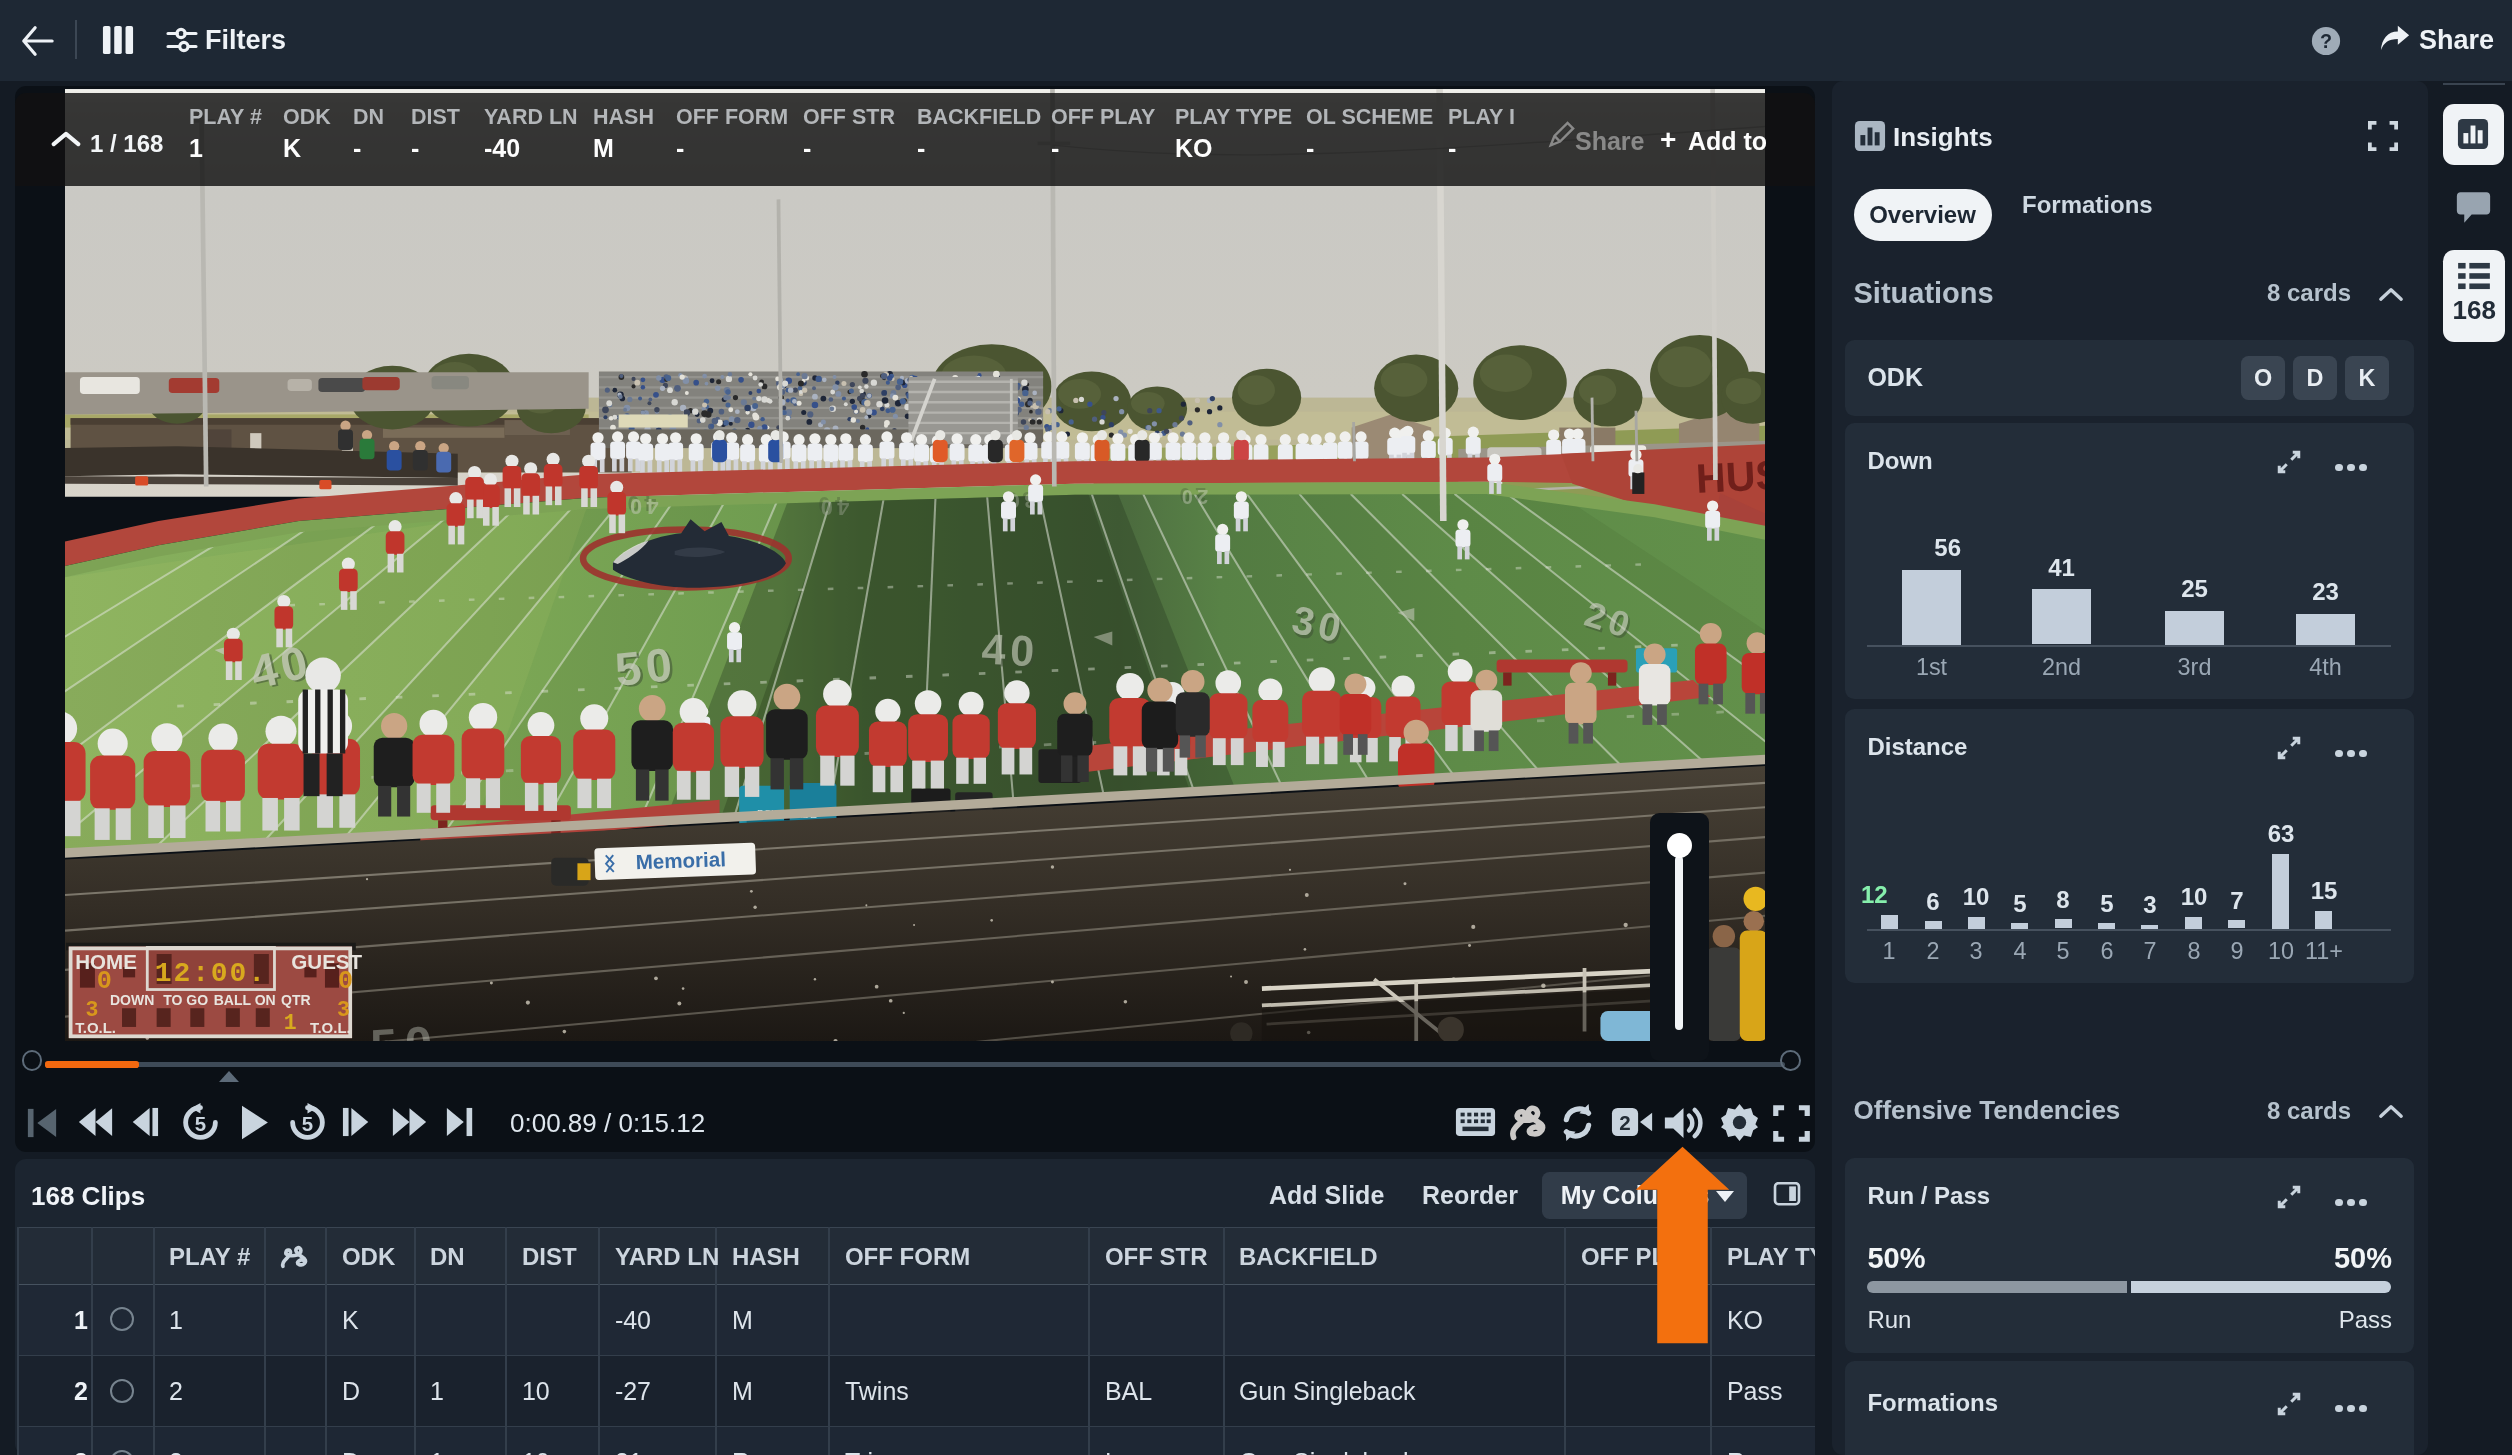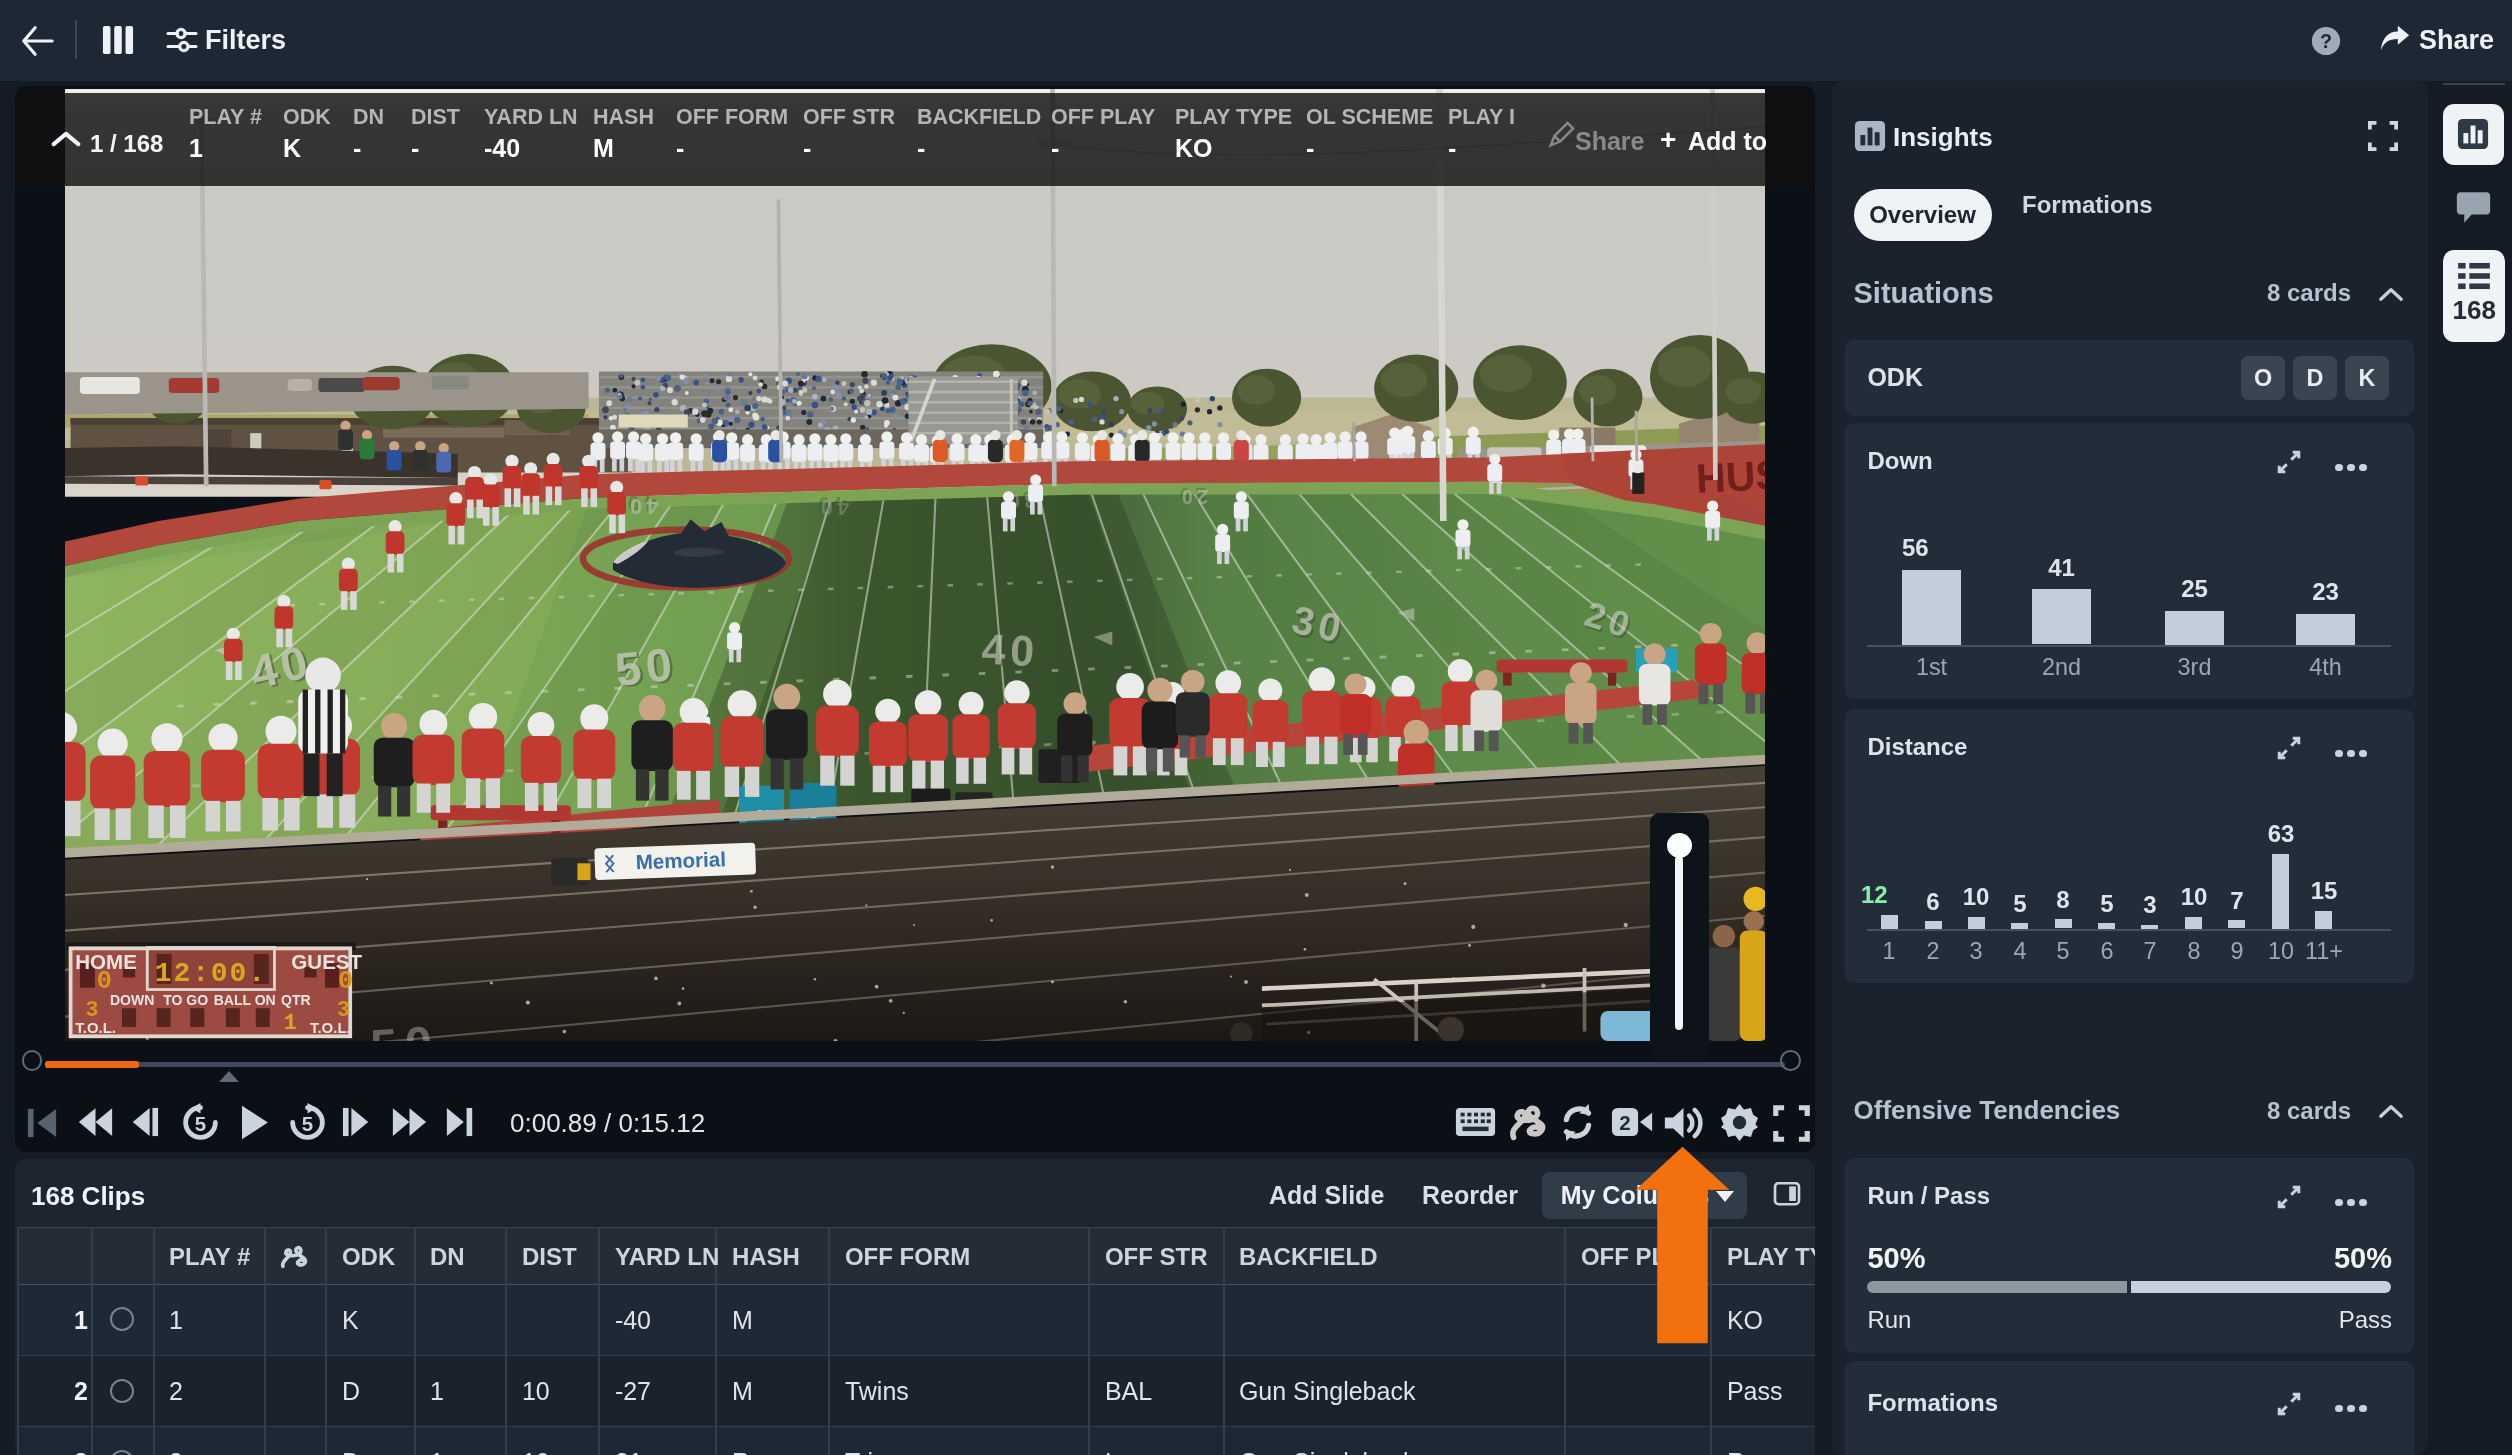--- a/index.html
+++ b/index.html
@@ -1484,21 +1484,21 @@
           <path d="M9.5 6.5 L14.5 1.5 M10.5 1.5 L14.5 1.5 L14.5 5.5"></path>
           <path d="M6.5 9.5 L1.5 14.5 M1.5 10.5 L1.5 14.5 L5.5 14.5"></path>
         </g>
       </svg>
     <div class="abs" style="left:490px;top:34px;width:56px;"><span style="display:inline-block;width:7.5px;height:7.5px;border-radius:50%;background:#c9d4de;margin-right:4.7px;"></span><span style="display:inline-block;width:7.5px;height:7.5px;border-radius:50%;background:#c9d4de;margin-right:4.7px;"></span><span style="display:inline-block;width:7.5px;height:7.5px;border-radius:50%;background:#c9d4de;"></span></div>
     <div class="abs" style="left:22.4px;top:222px;width:524px;height:1.9px;background:#46515e;"></div>
     <div class="abs" style="left:57px;top:147px;width:59px;height:75px;background:#c3cedb;"></div>
     <div class="abs" style="left:187px;top:166px;width:59px;height:55px;background:#c3cedb;"></div>
     <div class="abs" style="left:320px;top:188px;width:59px;height:34px;background:#c3cedb;"></div>
     <div class="abs" style="left:451px;top:191px;width:59px;height:31px;background:#c3cedb;"></div>
-    <div class="abs" style="left:57px;top:111px;width:59px;text-align:left;color:#dde5ec;font-size:24px;font-weight:bold;">56</div>
+    <div class="abs" style="left:57px;top:111px;width:59px;text-align:right;color:#dde5ec;font-size:24px;font-weight:bold;">56</div>
     <div class="abs" style="left:187px;top:131px;width:59px;text-align:center;color:#dde5ec;font-size:24px;font-weight:bold;">41</div>
     <div class="abs" style="left:320px;top:152px;width:59px;text-align:center;color:#dde5ec;font-size:24px;font-weight:bold;">25</div>
     <div class="abs" style="left:451px;top:155px;width:59px;text-align:center;color:#dde5ec;font-size:24px;font-weight:bold;">23</div>
     <div class="abs" style="left:57px;top:231px;width:59px;text-align:center;color:#9aa7b4;font-size:23.4px;">1st</div>
     <div class="abs" style="left:187px;top:231px;width:59px;text-align:center;color:#9aa7b4;font-size:23.4px;">2nd</div>
     <div class="abs" style="left:320px;top:231px;width:59px;text-align:center;color:#9aa7b4;font-size:23.4px;">3rd</div>
     <div class="abs" style="left:451px;top:231px;width:59px;text-align:center;color:#9aa7b4;font-size:23.4px;">4th</div>
   </div>
 
   <div class="card" style="top:628px;height:274px;">

